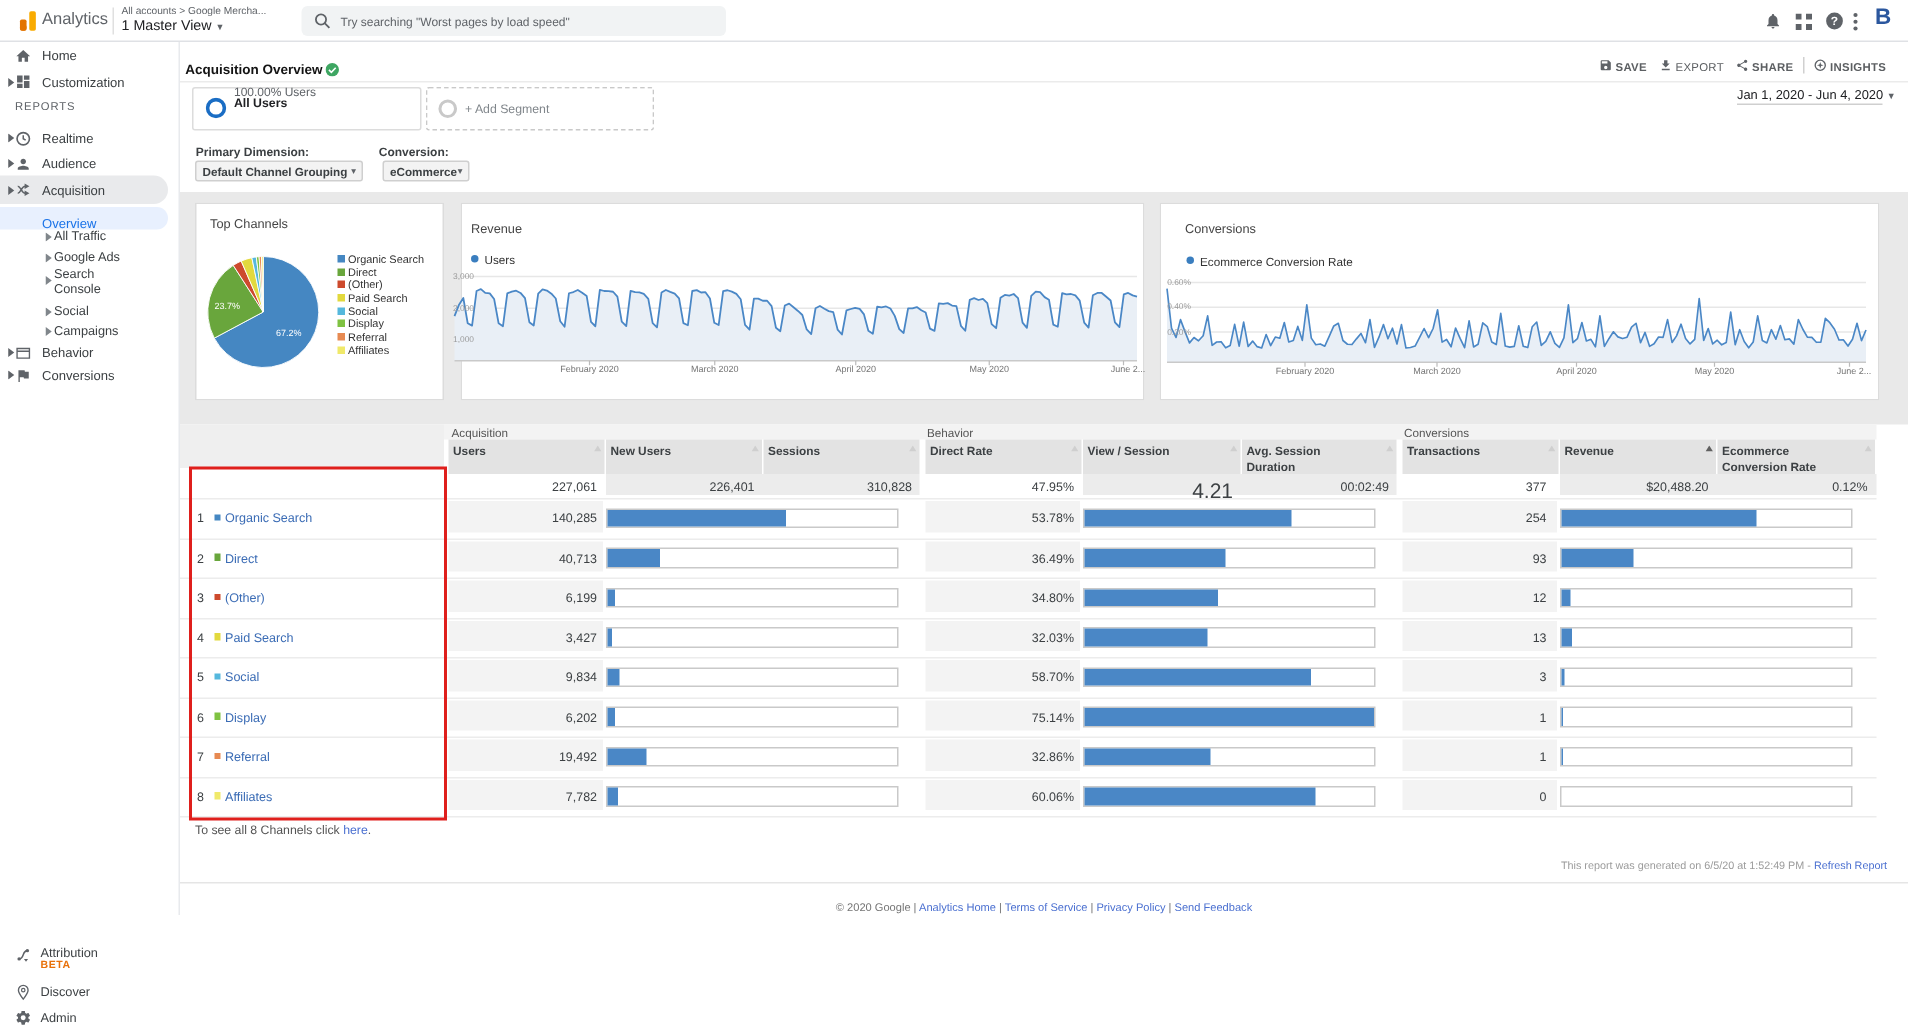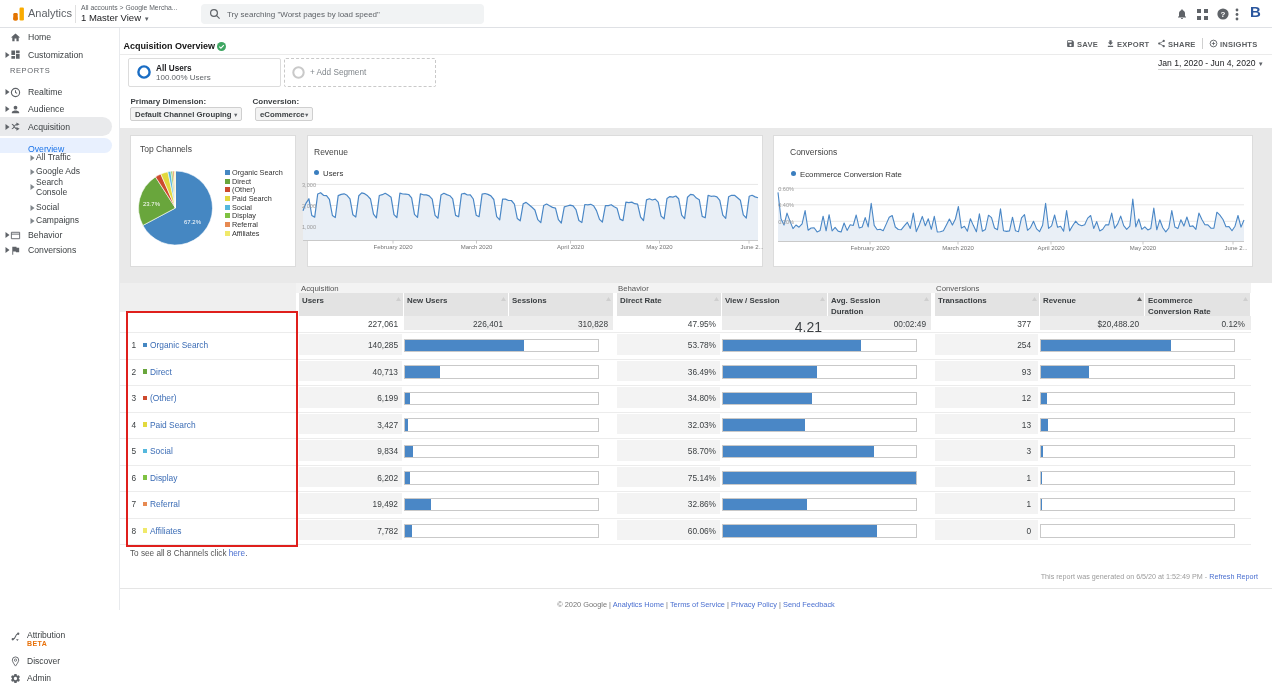--- a/index.html
+++ b/index.html
@@ -139,40 +139,40 @@
     <circle cx="4.5" cy="4.5" r="4.5" fill="#3ea662"></circle>
     <path d="M2.3,4.6 L3.9,6.2 L6.8,3.2" stroke="#fff" stroke-width="1.1" fill="none"></path>
   </svg>
 <svg class="a" style="left:1066px;top:39px" width="9" height="9" viewBox="0 0 24 24">
     <path fill="#5f6368" d="M17 3H5a2 2 0 0 0-2 2v14a2 2 0 0 0 2 2h14a2 2 0 0 0 2-2V7l-4-4zm-5 16a3 3 0 1 1 0-6 3 3 0 0 1 0 6zm3-10H5V5h10v4z"></path>
   </svg>
 <div class="a" style="left:1077px;top:40px;font-size:7.6px;font-weight:bold;color:#5c5f62;letter-spacing:.2px">SAVE</div>
 <svg class="a" style="left:1106px;top:39px" width="9" height="9" viewBox="0 0 24 24">
     <path fill="#5f6368" d="M19 9h-4V3H9v6H5l7 7 7-7zM5 18v3h14v-3H5z"></path>
   </svg>
-<div class="a" style="left:1117px;top:40px;font-size:7.6px;font-weight:bold;color:#5c5f62;letter-spacing:.2px">EXPORT</div>
+<div class="a" style="left:1117px;top:40px;font-size:7.6px;font-weight:normal;color:#5c5f62;letter-spacing:.2px">EXPORT</div>
 <svg class="a" style="left:1157px;top:39px" width="9" height="9" viewBox="0 0 24 24">
     <path fill="#5f6368" d="M18 16.1c-.8 0-1.5.3-2 .8l-7.1-4.2c.1-.2.1-.5.1-.7s0-.5-.1-.7L16 7.2c.5.5 1.2.8 2 .8a3 3 0 1 0-3-3c0 .2 0 .5.1.7L8 9.8A3 3 0 1 0 8 14.2l7.1 4.2c-.1.2-.1.4-.1.6a3 3 0 1 0 3-2.9z"></path>
   </svg>
 <div class="a" style="left:1168px;top:40px;font-size:7.6px;font-weight:bold;color:#5c5f62;letter-spacing:.2px">SHARE</div>
 <div class="a" style="left:1202px;top:38px;width:1px;height:11px;background:#d0d0d0"></div>
 <svg class="a" style="left:1209px;top:39px" width="9" height="9" viewBox="0 0 24 24">
     <circle cx="12" cy="12" r="9" fill="none" stroke="#5f6368" stroke-width="2.4"></circle>
     <path fill="#5f6368" d="M12 6l1.5 4.5L18 12l-4.5 1.5L12 18l-1.5-4.5L6 12l4.5-1.5z"></path>
   </svg>
 <div class="a" style="left:1220px;top:40px;font-size:7.6px;font-weight:bold;color:#5c5f62;letter-spacing:.2px">INSIGHTS</div>
 <div class="a" style="left:120px;top:54px;width:1152px;height:1px;background:#ebebeb"></div>
 <div class="a" style="left:1158px;top:58px;font-size:8.6px;color:#202124">Jan 1, 2020 - Jun 4, 2020 <span style="font-size:6px;color:#5f6368">▼</span></div>
 <div class="a" style="left:1158px;top:69px;width:97px;height:1px;background:#cfcfcf"></div>
 <div class="a" style="left:127.5px;top:58px;width:153px;height:28.5px;background:#fff;border:1px solid #dcdcdc;border-radius:2px"></div>
 <svg class="a" style="left:137px;top:65px" width="14" height="14" viewBox="0 0 14 14">
     <circle cx="7" cy="7" r="5.6" fill="none" stroke="#1a6dc4" stroke-width="2.4"></circle>
   </svg>
 <div class="a" style="left:156px;top:63.5px;font-size:8.2px;font-weight:bold;color:#202124">All Users</div>
-<div class="a" style="left:156px;top:73px;font-size:8px;color:#5f6368">100.00% Users</div>
+<div class="a" style="left:156px;top:57px;font-size:8px;color:#5f6368">100.00% Users</div>
 <div class="a" style="left:283.5px;top:58px;width:152px;height:28.5px;background:#fff;border:1px dashed #c9c9c9;border-radius:2px"></div>
 <svg class="a" style="left:292px;top:65.5px" width="13" height="13" viewBox="0 0 14 14">
     <circle cx="7" cy="7" r="5.6" fill="none" stroke="#c9c9c9" stroke-width="2.2"></circle>
   </svg>
 <div class="a" style="left:310px;top:68px;font-size:8.2px;color:#80868b">+ Add Segment</div>
 <div class="a" style="left:130.5px;top:96.5px;font-size:8px;font-weight:bold;color:#3c4043">Primary Dimension:</div>
 <div class="a" style="left:252.5px;top:96.5px;font-size:8px;font-weight:bold;color:#3c4043">Conversion:</div>
 <div class="a" style="left:130px;top:107px;width:112px;height:14px;background:#f3f3f3;border:1px solid #cfcfcf;border-radius:2px"></div>
 <div class="a" style="left:135px;top:110px;font-size:7.8px;font-weight:bold;color:#3c4043">Default Channel Grouping</div>
 <div class="a" style="left:233px;top:112px;font-size:5.5px;color:#5f6368">▼</div>

